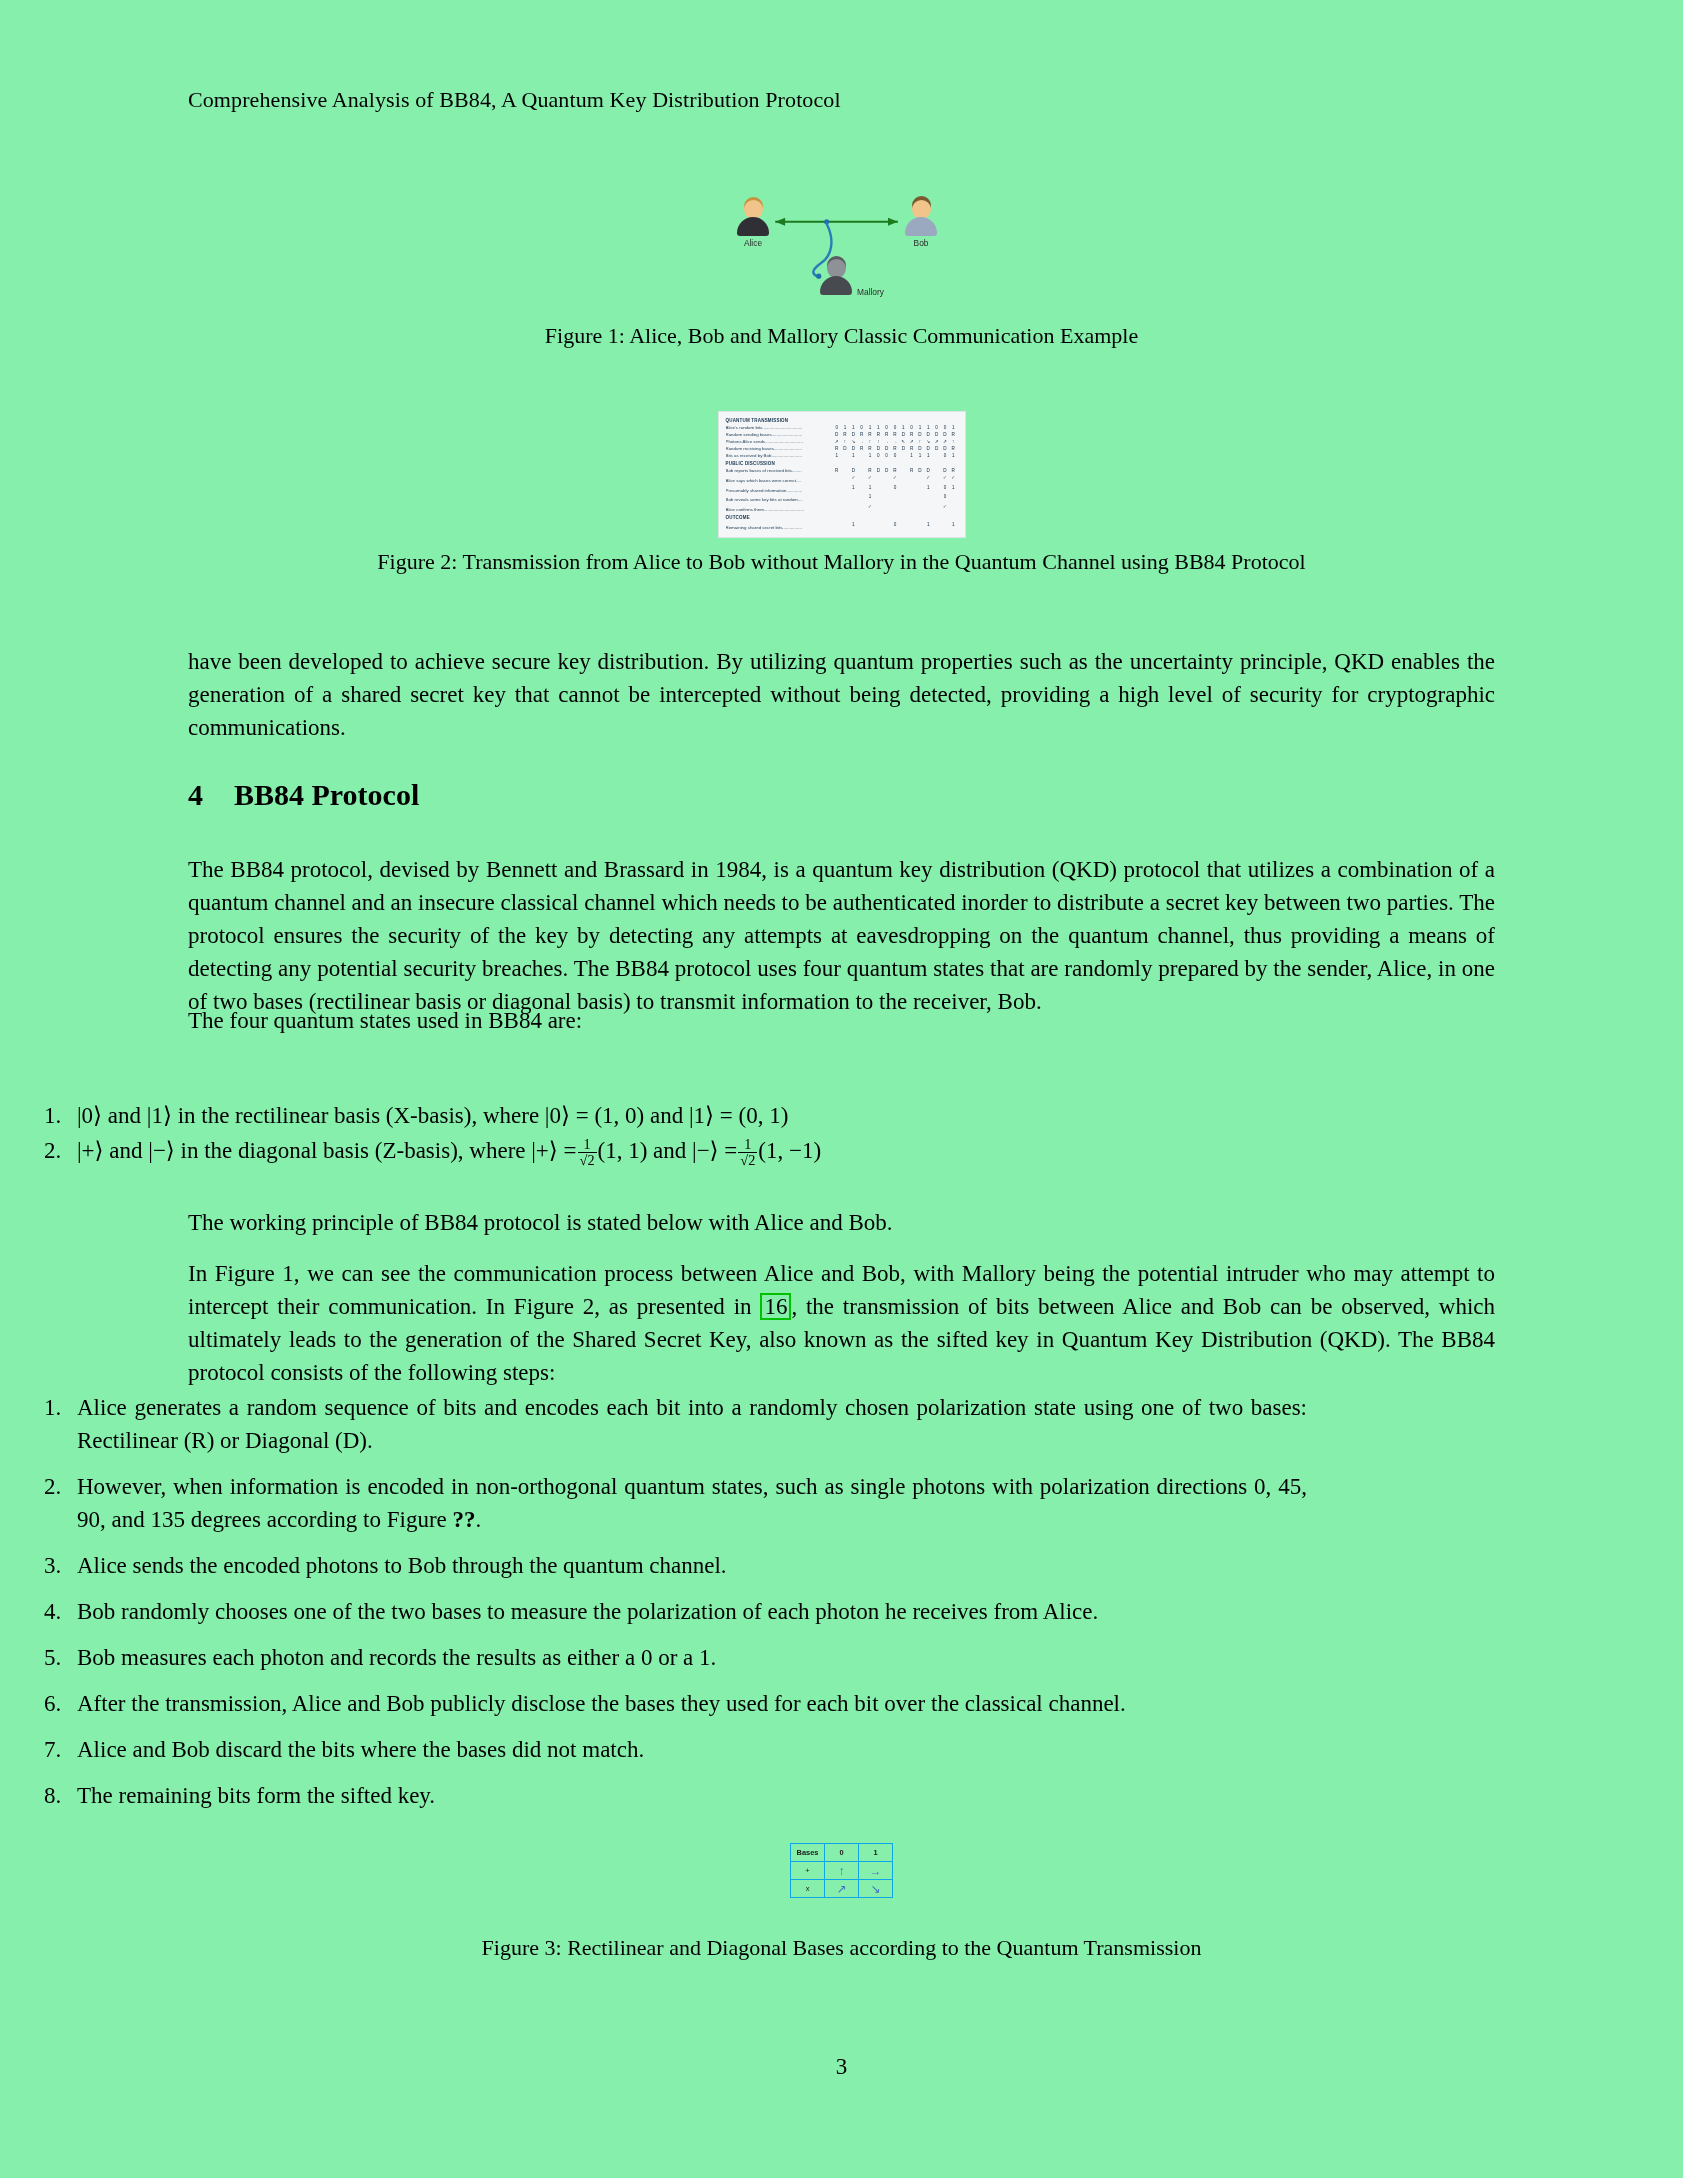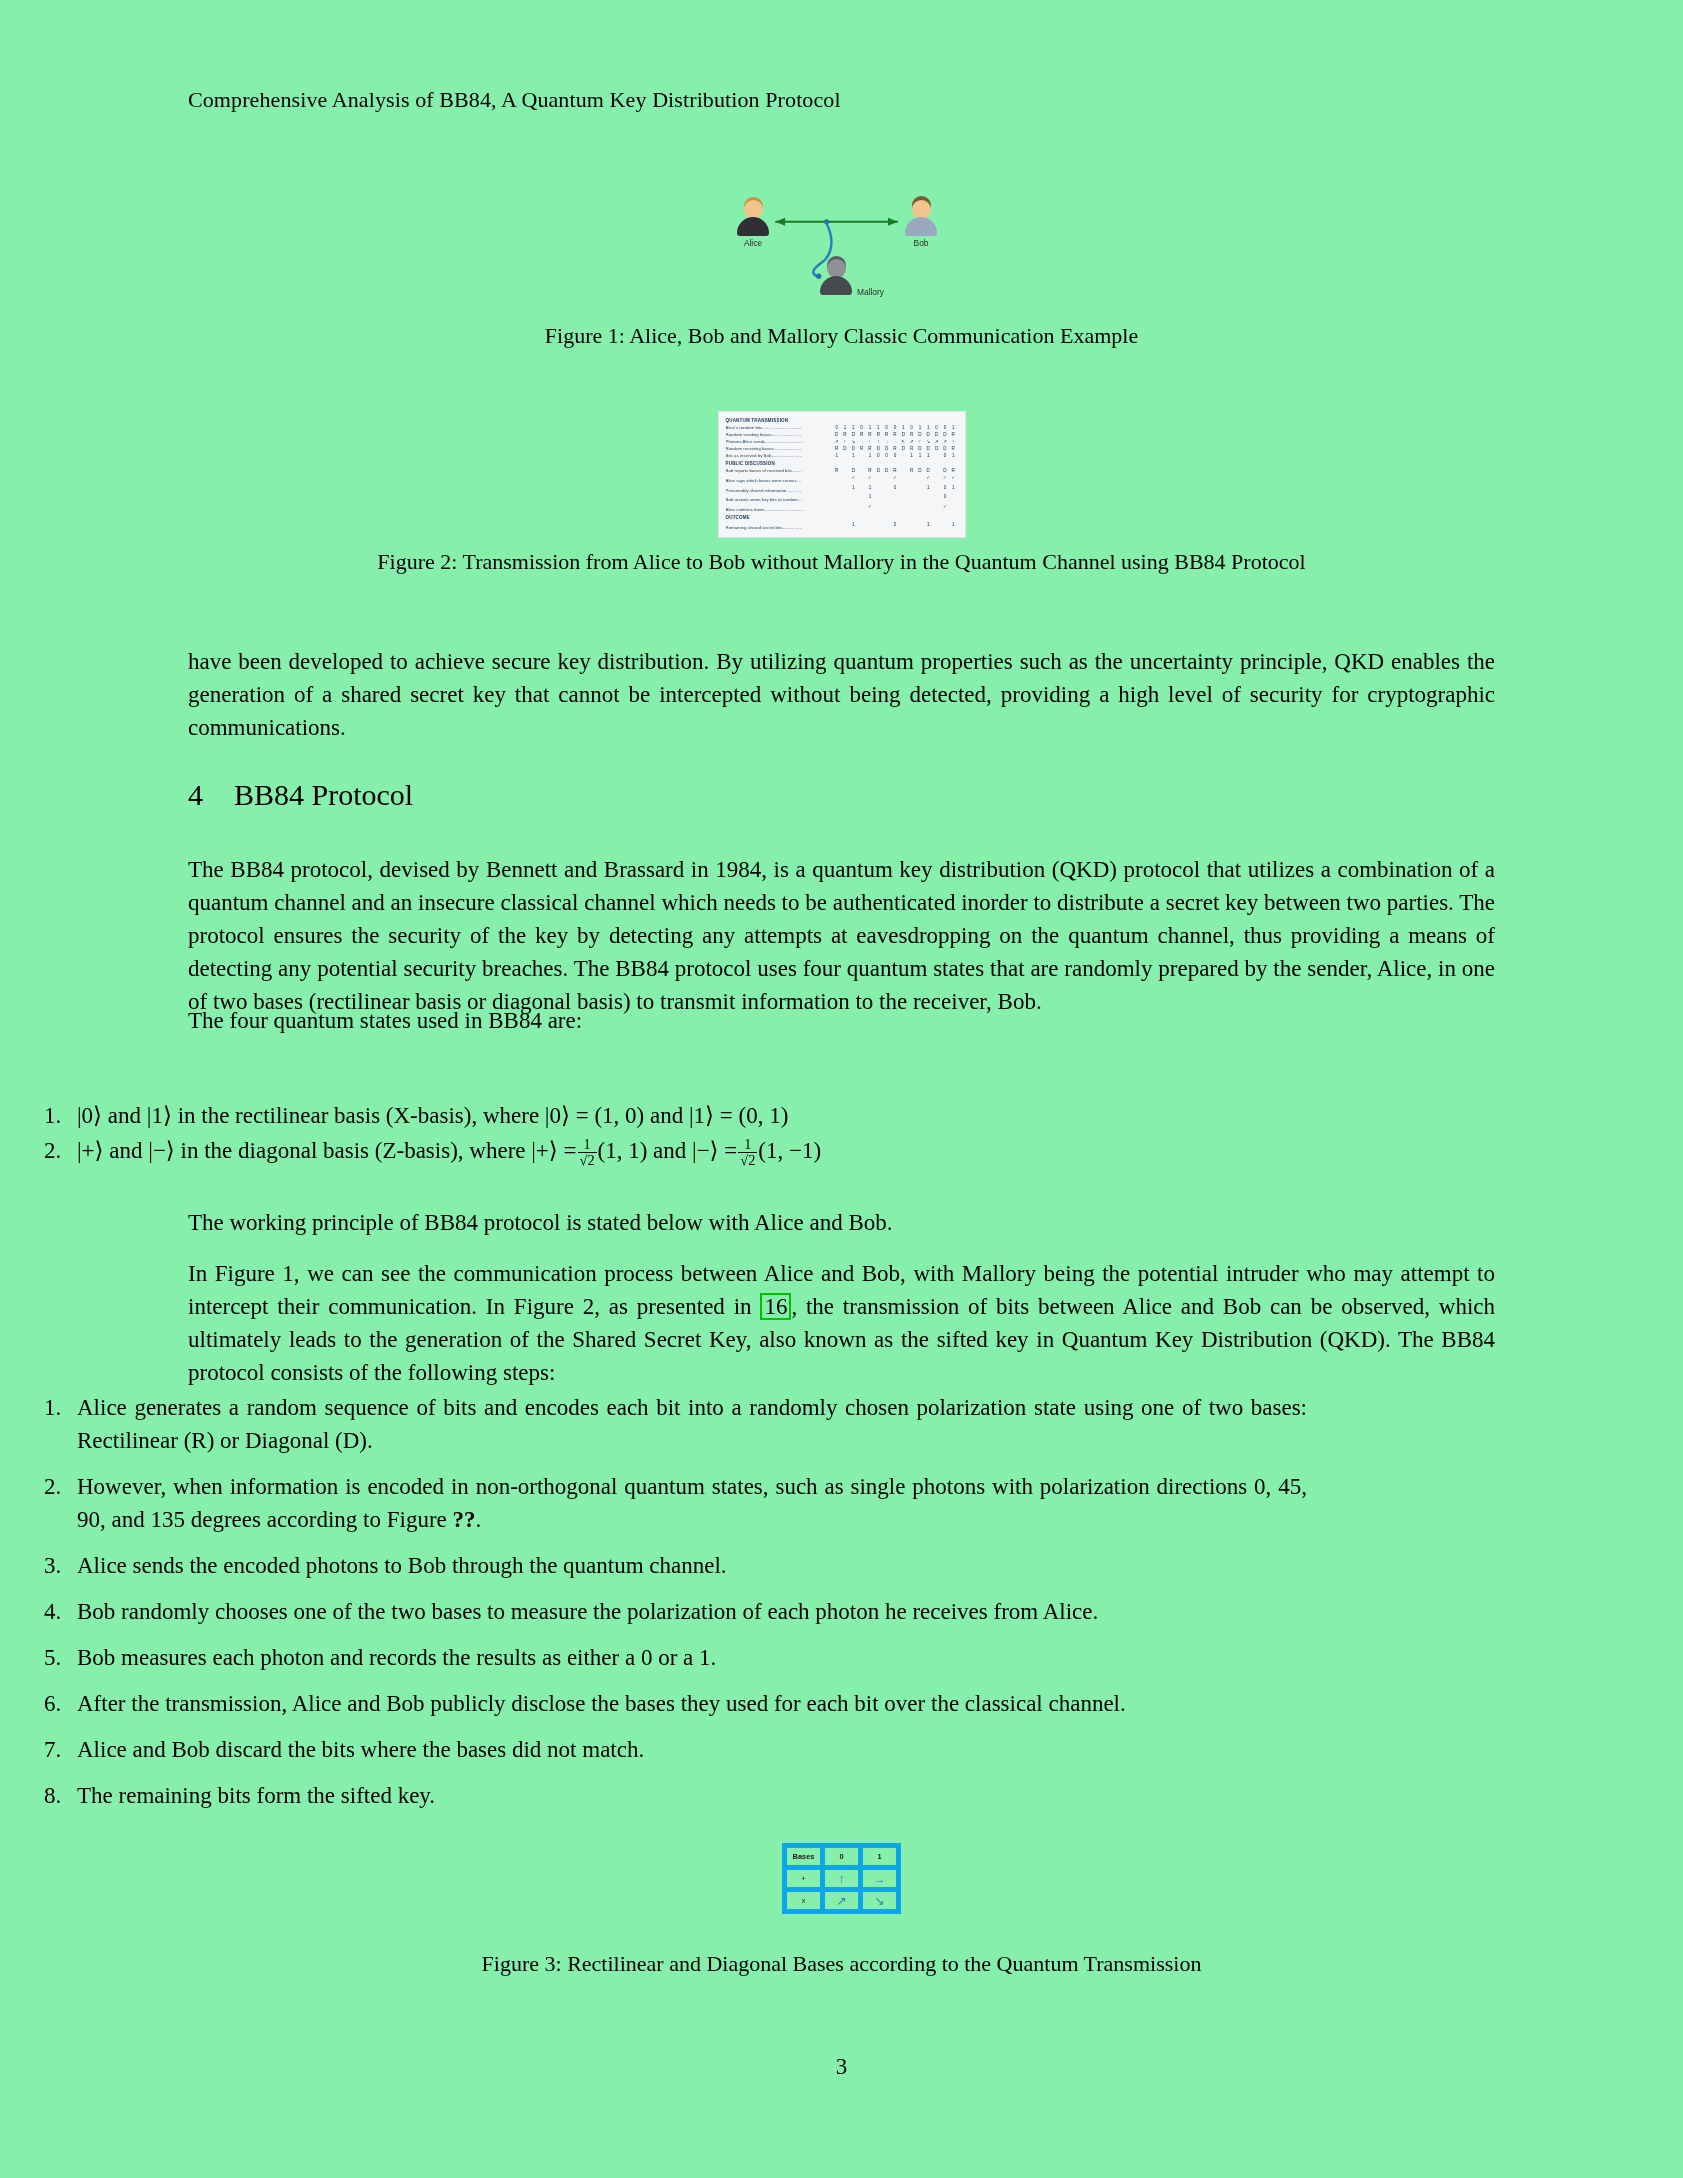--- a/index.html
+++ b/index.html
@@ -141,21 +141,21 @@
     color: #16324a;
   }
 
   
   .fig3-art {
     margin: 0 auto;
     border-collapse: collapse;
     font-family: "Liberation Sans", sans-serif;
   }
   .fig3-art td {
-    border: 5px solid #0ea5e9;
+    border: 1px solid #0ea5e9;
     width: 33px;
     height: 17px;
     text-align: center;
     vertical-align: middle;
     font-size: 7.4px;
     color: #1a1a1a;
     padding: 0;
   }
   .fig3-art td.head-cell { font-weight: bold; }
   .fig3-art td.arrow-cell {
@@ -171,21 +171,21 @@
     width: 1307px;
     font-size: 23px;
     line-height: 33px;
     text-align: justify;
     text-justify: inter-word;
   }
   .section-head {
     position: absolute;
     left: 0;
     font-family: "Liberation Serif", serif;
-    font-weight: normal;
+    font-weight: bold;
     font-size: 30px;
     line-height: 1.2;
   }
   .section-head .num { display: inline-block; width: 46px; }
 
   ol.doclist {
     position: absolute;
     left: 0;
     width: 1307px;
     margin: 0;

